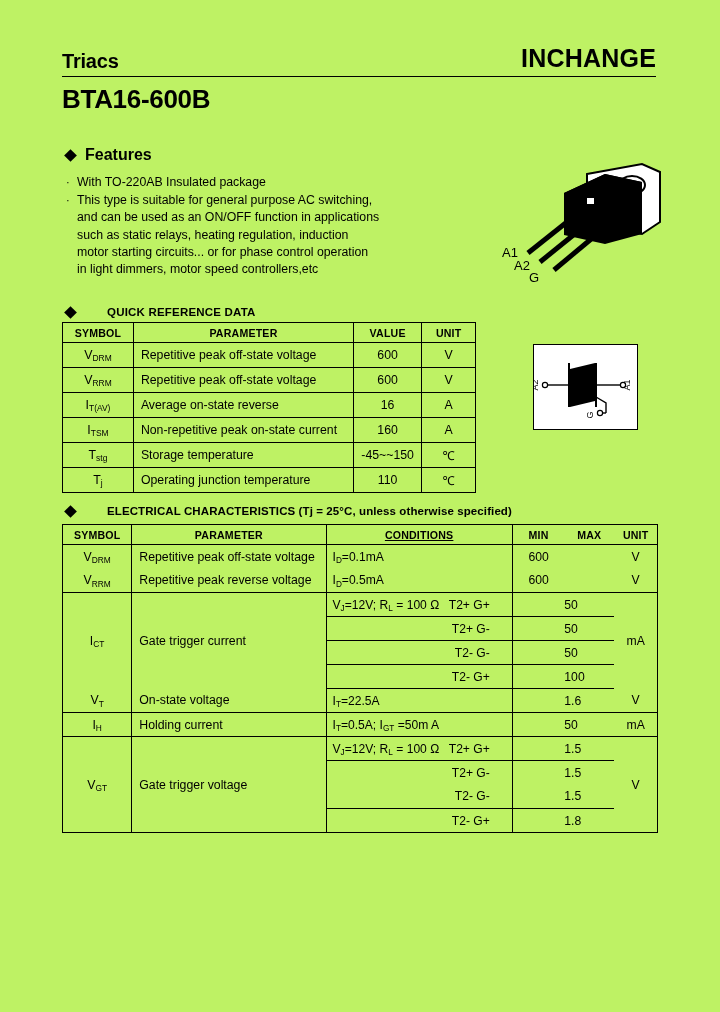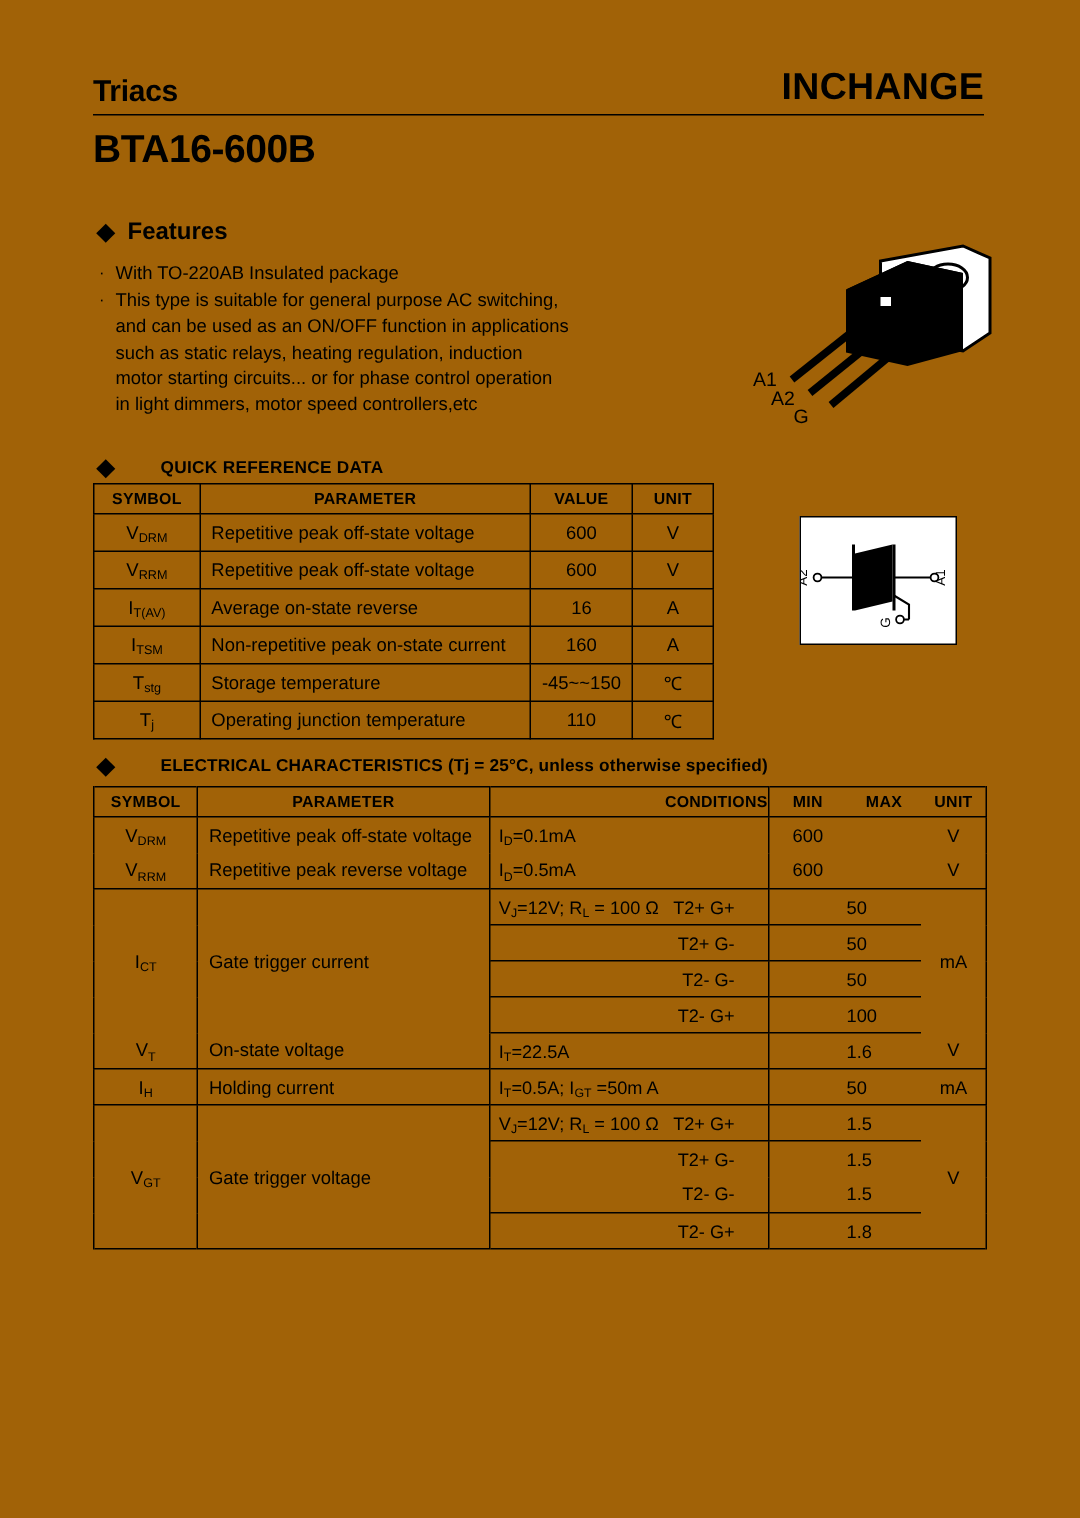--- a/index.html
+++ b/index.html
@@ -13,21 +13,21 @@
     font-family: "Liberation Sans", sans-serif;
     color: #000;
     position: relative;
     overflow: hidden;
   }
   .page {
     position: absolute;
     left: 0; top: 0;
     width: 720px;
     height: 1012px;
-    background: #a16207;
+    background: #bef264;
   }
 
   
   .header {
     position: absolute;
     left: 62px; top: 44px;
     width: 594px;
   }
   .header-row {
     display: flex;
@@ -349,21 +349,21 @@
   <div class="ec-head sec-head">
     <span class="diamond"></span>
     <span class="sec-title-sm">ELECTRICAL CHARACTERISTICS (Tj = 25°C, unless otherwise specified)</span>
   </div>
 
   <table class="ec-table">
     <thead>
       <tr>
         <th class="e-sym bl br bb">SYMBOL</th>
         <th class="e-par br bb" style="text-align:center;padding-left:0 !important;">PARAMETER</th>
-        <th class="e-cond br bb" style="text-align:right;padding-left:0 !important;">CONDITIONS</th>
+        <th class="e-cond br bb" style="text-align:center;padding-left:0 !important;text-decoration:underline;">CONDITIONS</th>
         <th class="e-min bb">MIN</th>
         <th class="e-max bb">MAX</th>
         <th class="e-unit bb br">UNIT</th>
       </tr>
     </thead>
     <tbody>
 
       <tr class="rowh">
         <td class="e-sym bl br"><span>V</span><sub>DRM</sub></td>
         <td class="e-par br">Repetitive peak off-state voltage</td>

